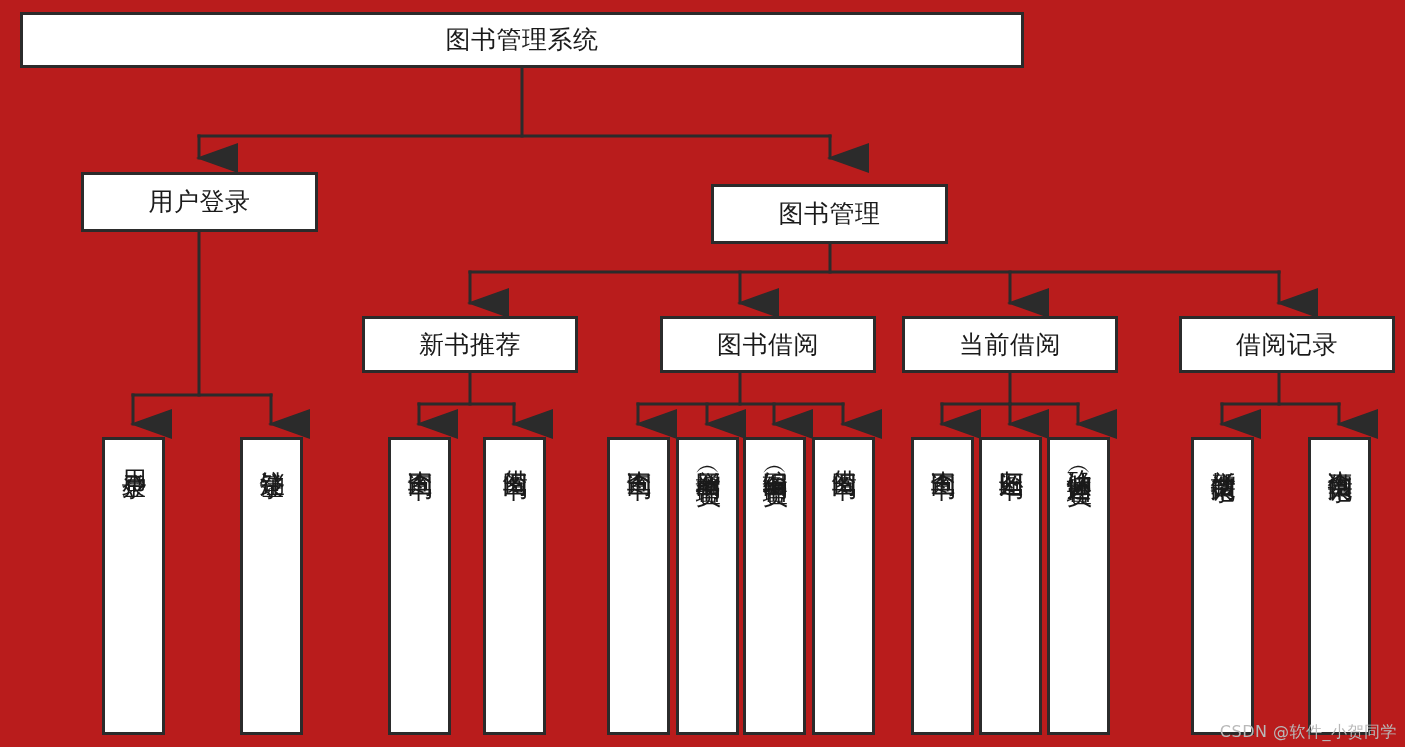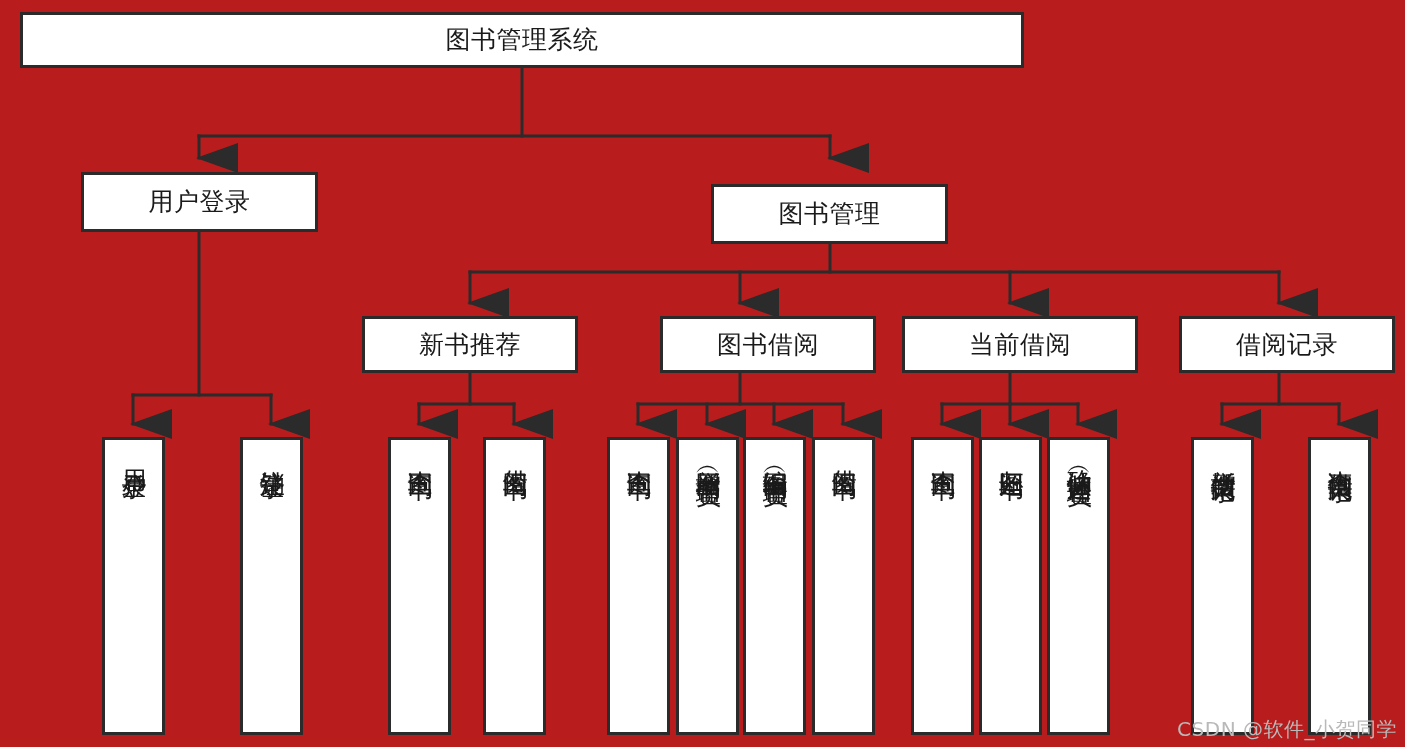--- a/index.html
+++ b/index.html
@@ -62,21 +62,21 @@
   #title-node {
     left: 20px;
     top: 12px;
     width: 1004px;
     height: 56px;
   }
   .watermark {
     position: absolute;
     right: 8px;
     bottom: 4px;
-    font-size: 20px;
+    font-size: 16px;
     color: #b9b9b9;
     z-index: 10;
     white-space: nowrap;
     letter-spacing: 0.5px;
   }
 </style>
 </head>
 <body>
 
 <div id="diagram-root">
@@ -144,21 +144,21 @@
   </div>
 
   <div class="node horizontal" style="left:362px; top:316px; width:216px; height:57px;">
     <span class="node-label">新书推荐</span>
   </div>
 
   <div class="node horizontal" style="left:632px; top:316px; width:216px; height:57px;margin-left:28px;">
     <span class="node-label">图书借阅</span>
   </div>
 
-  <div class="node horizontal" style="left:902px; top:316px; width:236px; height:57px;">
+  <div class="node horizontal" style="left:902px; top:316px; width:216px; height:57px;">
     <span class="node-label">当前借阅</span>
   </div>
 
   <div class="node horizontal" style="left:1171px; top:316px; width:216px; height:57px;margin-left:8px;">
     <span class="node-label">借阅记录</span>
   </div>
 
   <div class="node vertical" style="left:102px; top:437px; width:63px; height:298px;">
     <span class="node-label">用户登录</span>
   </div>

